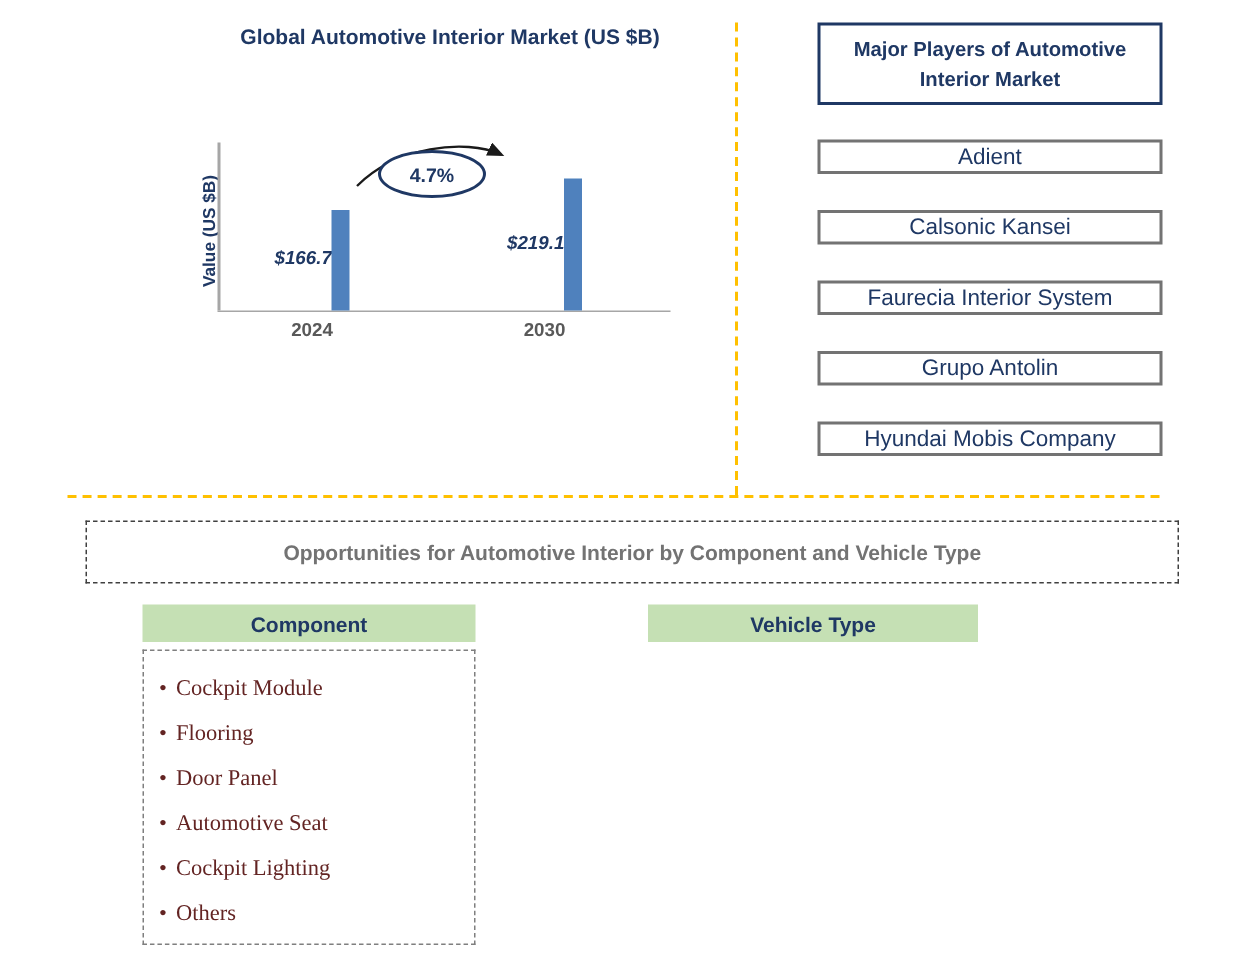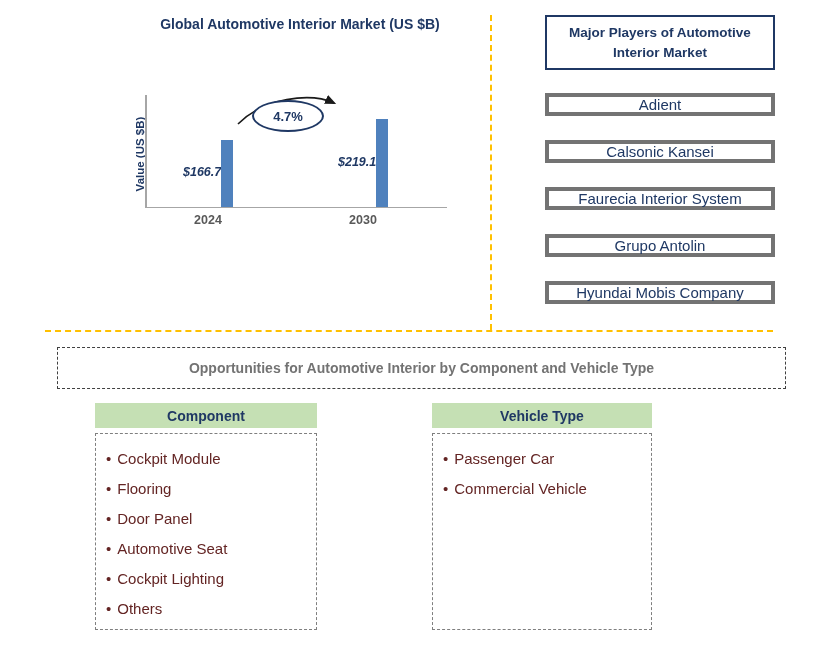--- a/index.html
+++ b/index.html
@@ -37,37 +37,37 @@
   
   .divider-v{position:absolute;left:490px;top:15px;height:315px;width:0;
     border-left:2px dashed #FFC000;}
   .divider-h{position:absolute;left:45px;top:330px;width:728px;height:0;
     border-top:2px dashed #FFC000;}
   
   .right-panel{position:absolute;left:545px;top:15px;width:230px;}
   .players-header{border:2px solid #1F3864;box-sizing:border-box;padding:6px 10px;
     text-align:center;font-size:13.5px;font-weight:bold;color:#1F3864;line-height:1.45;}
   .players-list{margin-top:23px;}
-  .player-item{height:23px;border:4px solid #737373;box-sizing:border-box;
+  .player-item{height:23px;border:2px solid #737373;box-sizing:border-box;
     display:flex;align-items:center;justify-content:center;
     font-size:15px;color:#1F3864;margin-bottom:24px;background:#fff;}
   
   .opp-banner{position:absolute;left:45px;top:347px;width:729px;height:42px;
     border:1px dashed #404040;box-sizing:border-box;
     display:flex;align-items:center;justify-content:center;
     font-size:14px;font-weight:bold;color:#737373;margin-left:12px;}
   
   .col{position:absolute;top:403px;border-radius:32px;}
   .col.component{left:95px;width:222px;}
   .col.vehicle{left:432px;width:220px;}
   .col-header{height:25px;background:#C5E0B4;display:flex;align-items:center;justify-content:center;
     font-size:14px;font-weight:bold;color:#1F3864;}
   .col-list{margin-top:5px;border:1px dashed #7F7F7F;box-sizing:border-box;
     height:197px;padding:10px 10px;}
-  .list-item{font-size:15px;color:#632423;line-height:30px;white-space:nowrap;}
+  .list-item{font-size:15px;color:#632423;line-height:30px;white-space:nowrap;font-family:Liberation Serif, serif;}
   .list-item .bullet{margin-right:6px;}
 </style>
 </head>
 <body>
 
 <div class="left-panel">
   <div class="chart-title">Global Automotive Interior Market (US $B)</div>
 
   <div class="ylabel">Value (US $B)</div>
 
@@ -136,21 +136,13 @@
       <span class="bullet">•</span><span>Cockpit Lighting</span>
     </div>
     <div class="list-item">
       <span class="bullet">•</span><span>Others</span>
     </div>
   </div>
 </div>
 
 <div class="col vehicle">
   <div class="col-header">Vehicle Type</div>
-  <div class="col-list">
-    <div class="list-item">
-      <span class="bullet">•</span><span>Passenger Car</span>
-    </div>
-    <div class="list-item">
-      <span class="bullet">•</span><span>Commercial Vehicle</span>
-    </div>
-  </div>
 </div>
 
 </body></html>

